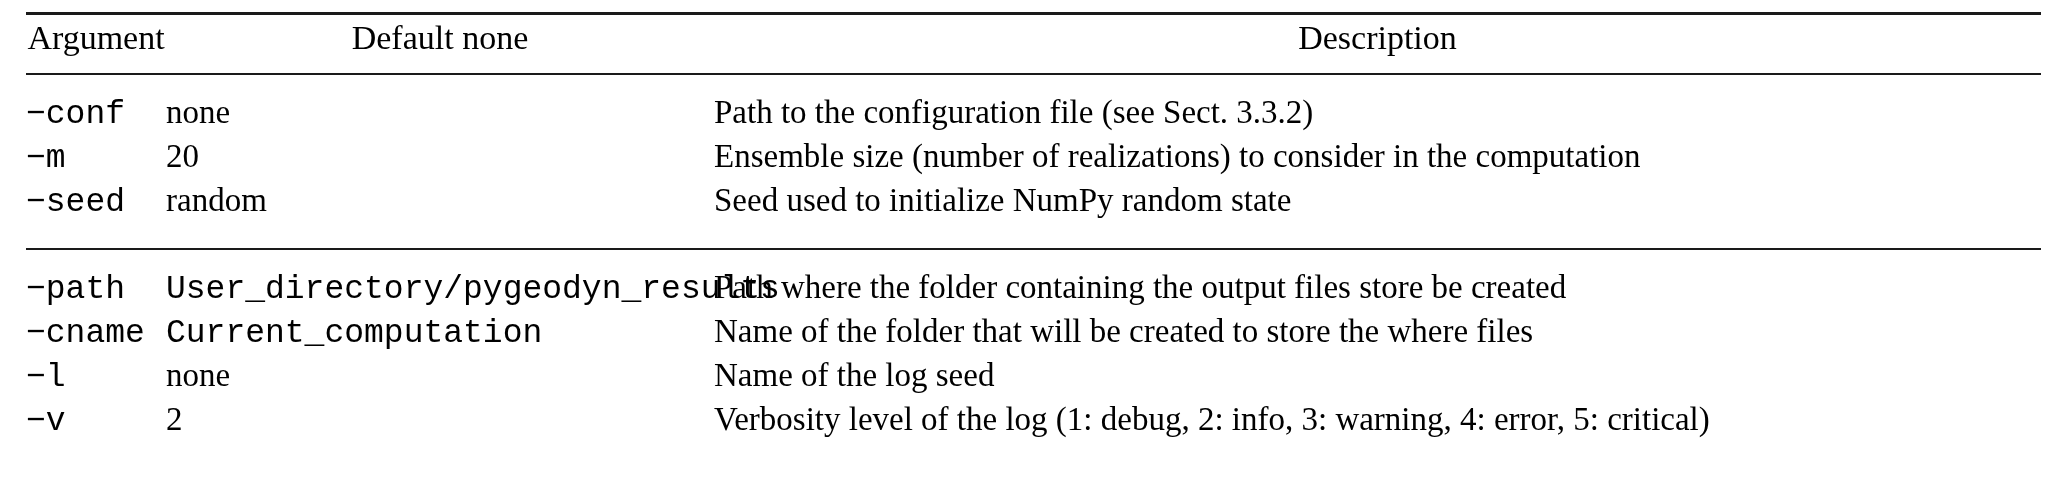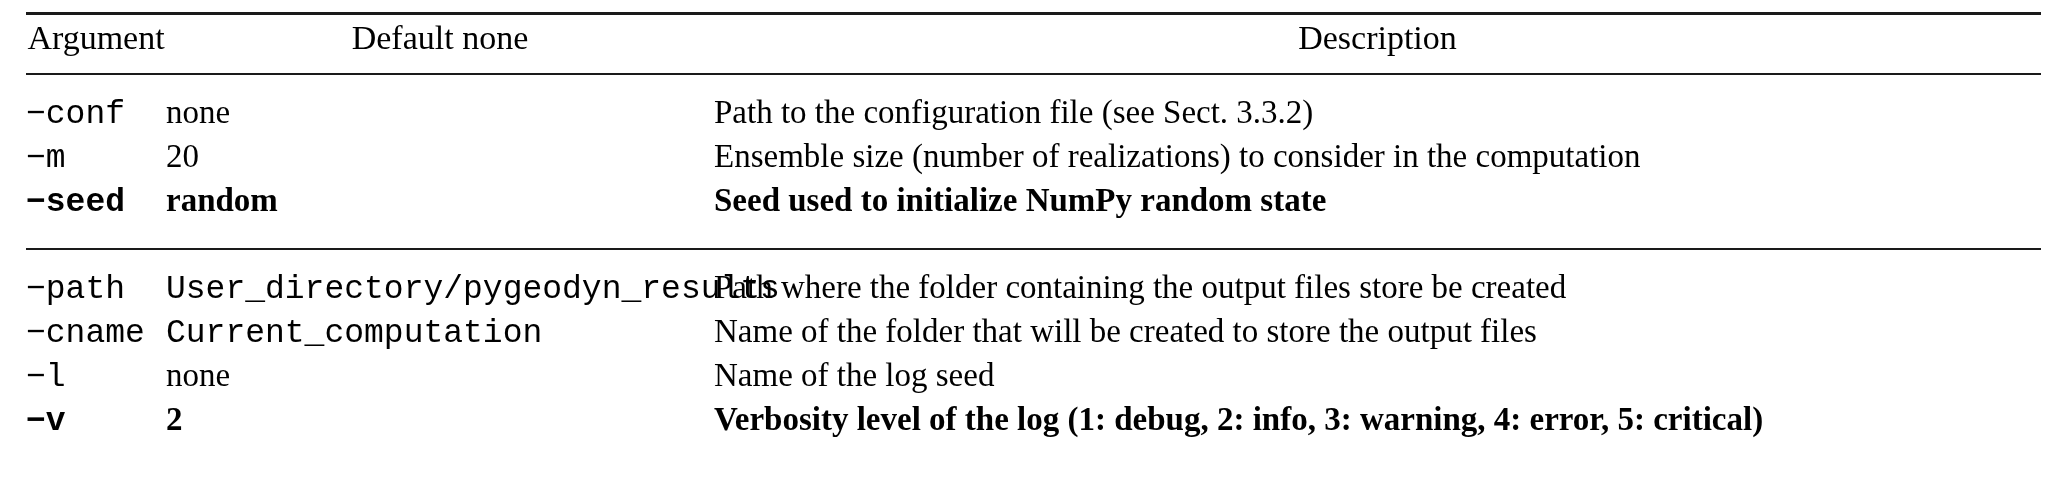--- a/index.html
+++ b/index.html
@@ -54,21 +54,21 @@
     text-align: left;
     font-size: 33px;
     line-height: 1.0;
     padding: 0;
     height: 44px;
     vertical-align: baseline;
     white-space: nowrap;
   }
 
   tr.first-in-group > td.cell { padding-top: 21px; }
-  tr.last-in-group  > td.cell { padding-bottom: 20px; font-weight: bold; }
+  tr.last-in-group  > td.cell { padding-bottom: 20px; }
 
   .mono {
     font-family: "Liberation Mono", "DejaVu Sans Mono", monospace;
     font-size: 30px;
     letter-spacing: 0px;
   }
   .serif {
     font-family: "Liberation Serif", "DejaVu Serif", serif;
     font-size: 33px;
   }
@@ -114,21 +114,21 @@
           <td colspan="3"></td>
         </tr>
         <tr class="first-in-group">
           <td class="cell mono">−path</td>
           <td class="cell mono">User_directory/pygeodyn_results</td>
           <td class="cell serif">Path where the folder containing the output files store be created</td>
         </tr>
         <tr>
           <td class="cell mono">−cname</td>
           <td class="cell mono">Current_computation</td>
-          <td class="cell serif">Name of the folder that will be created to store the output files</td>
+          <td class="cell serif">Name of the folder that will be created to store the where files</td>
         </tr>
         <tr>
           <td class="cell mono">−l</td>
           <td class="cell serif">none</td>
           <td class="cell serif">Name of the log seed</td>
         </tr>
         <tr class="last-in-group">
           <td class="cell mono">−v</td>
           <td class="cell serif">2</td>
           <td class="cell serif">Verbosity level of the log (1: debug, 2: info, 3: warning, 4: error, 5: critical)</td>

